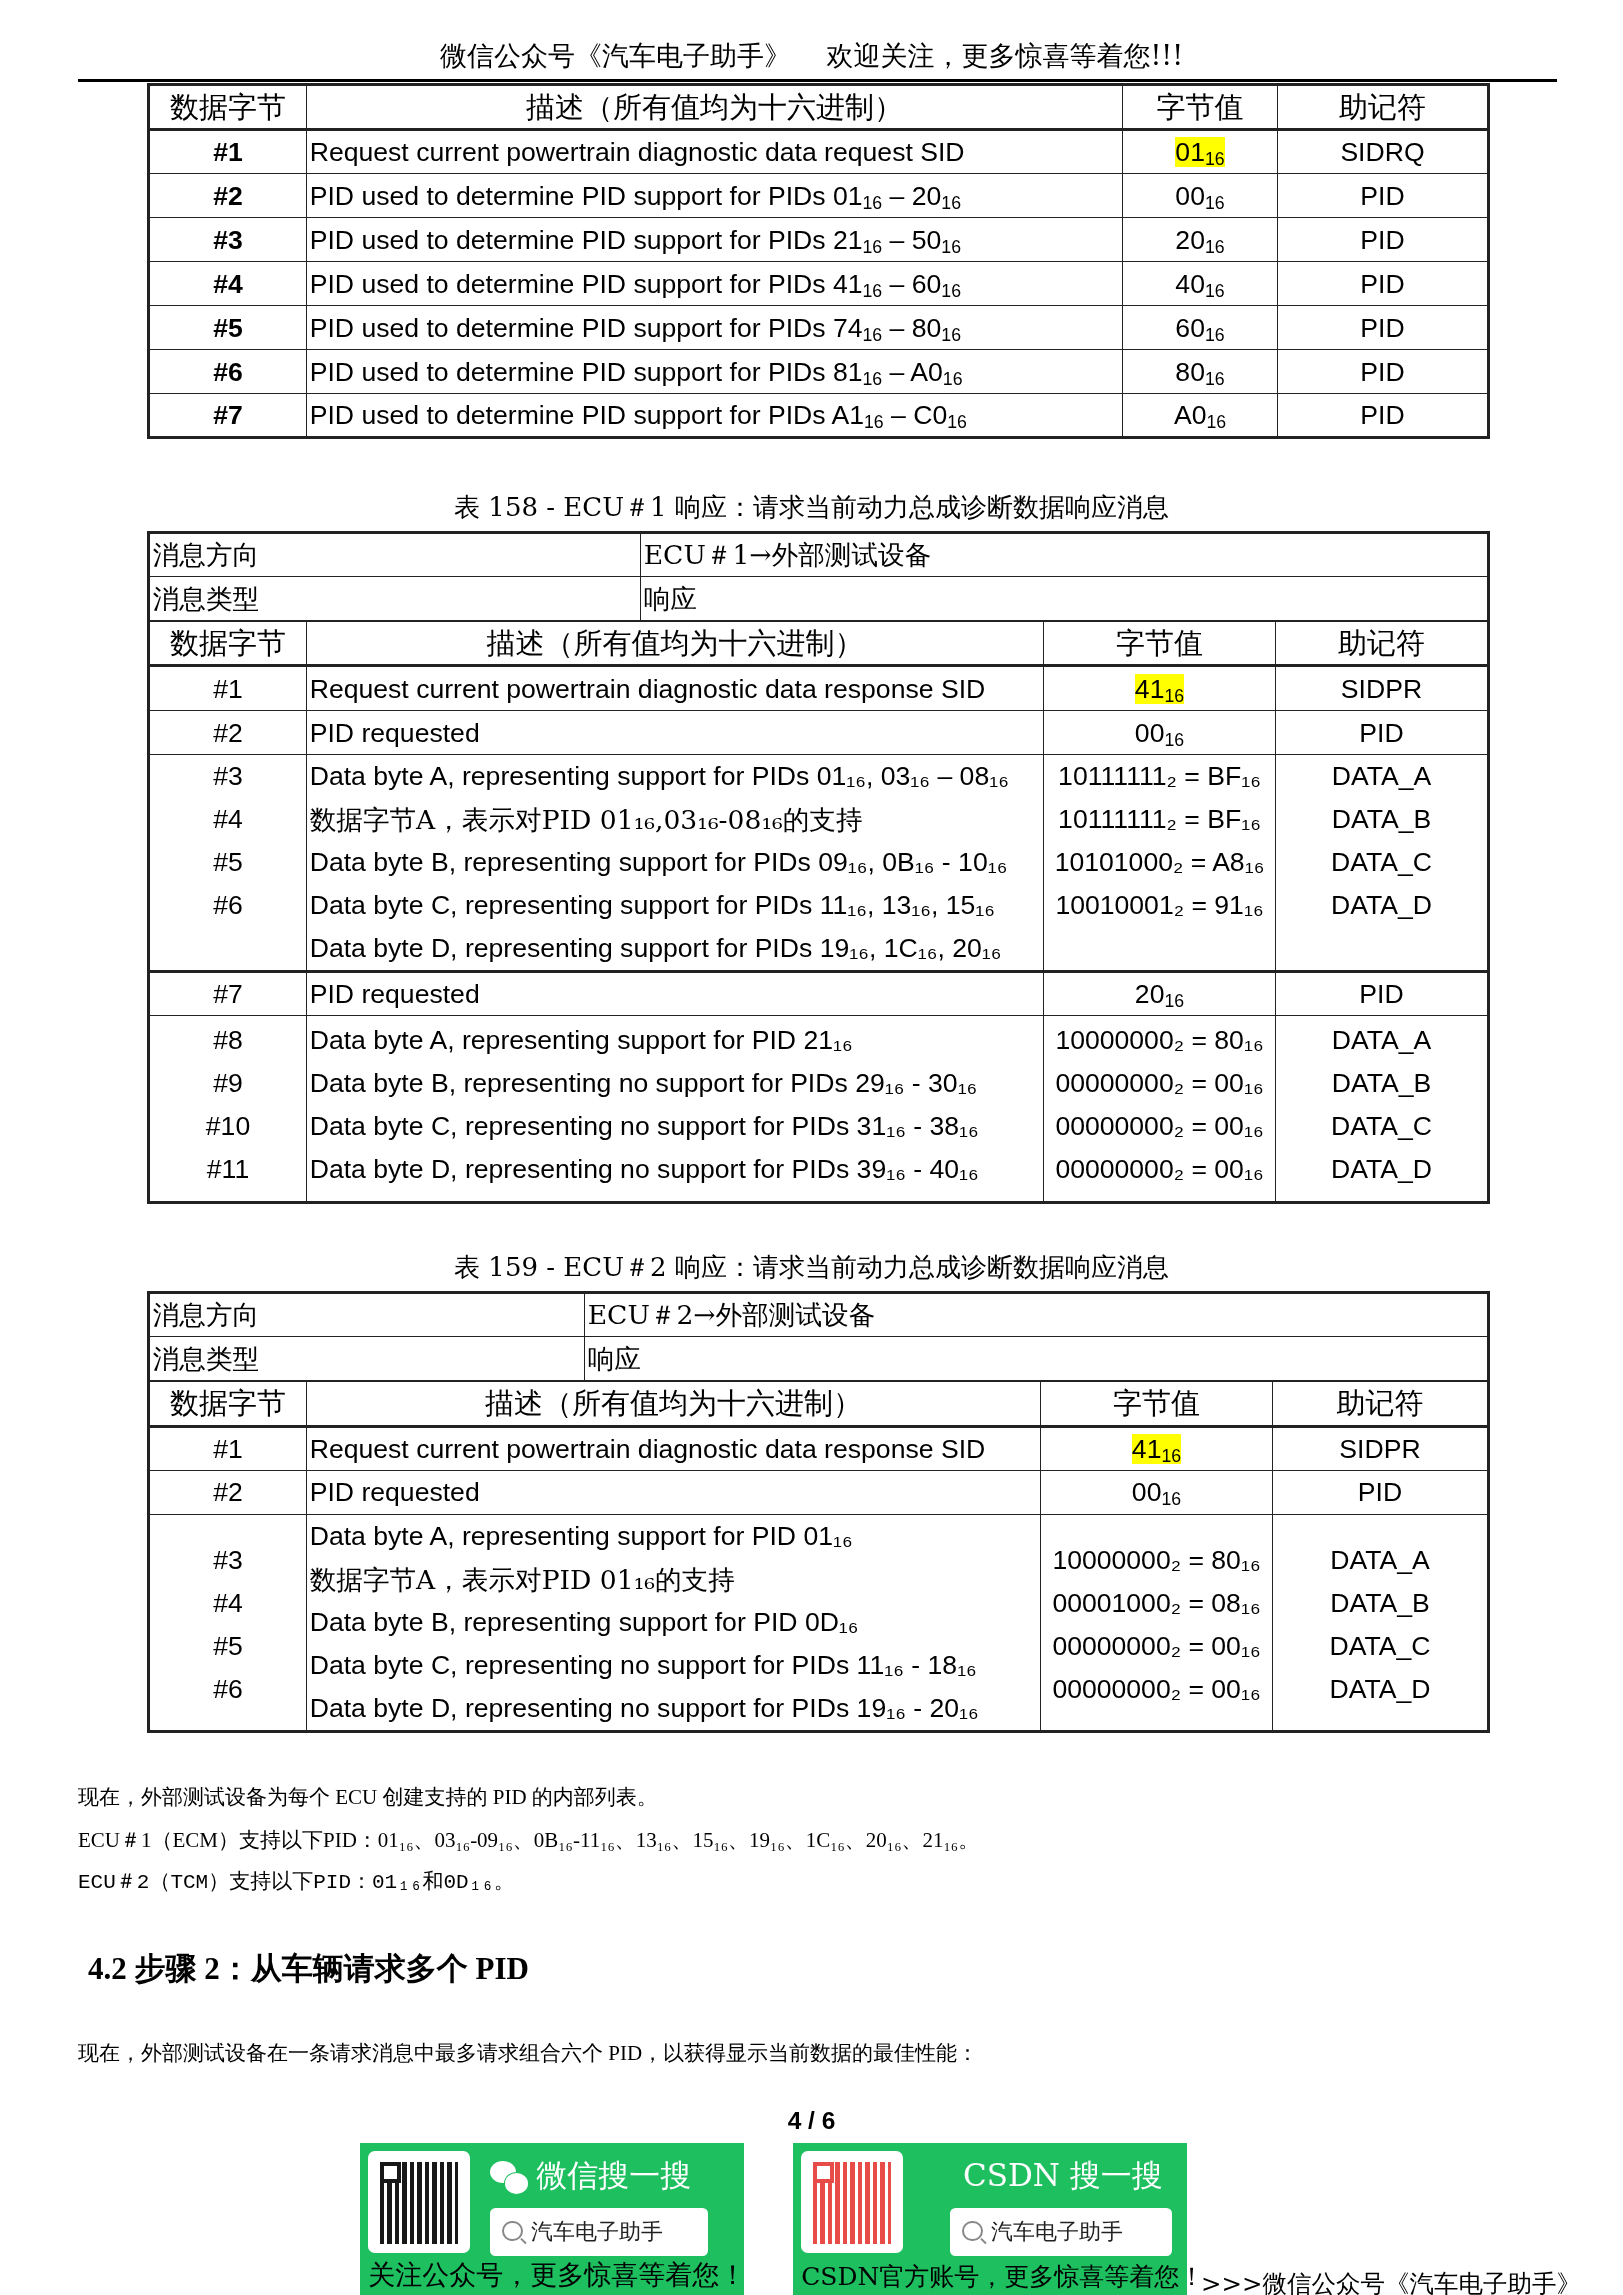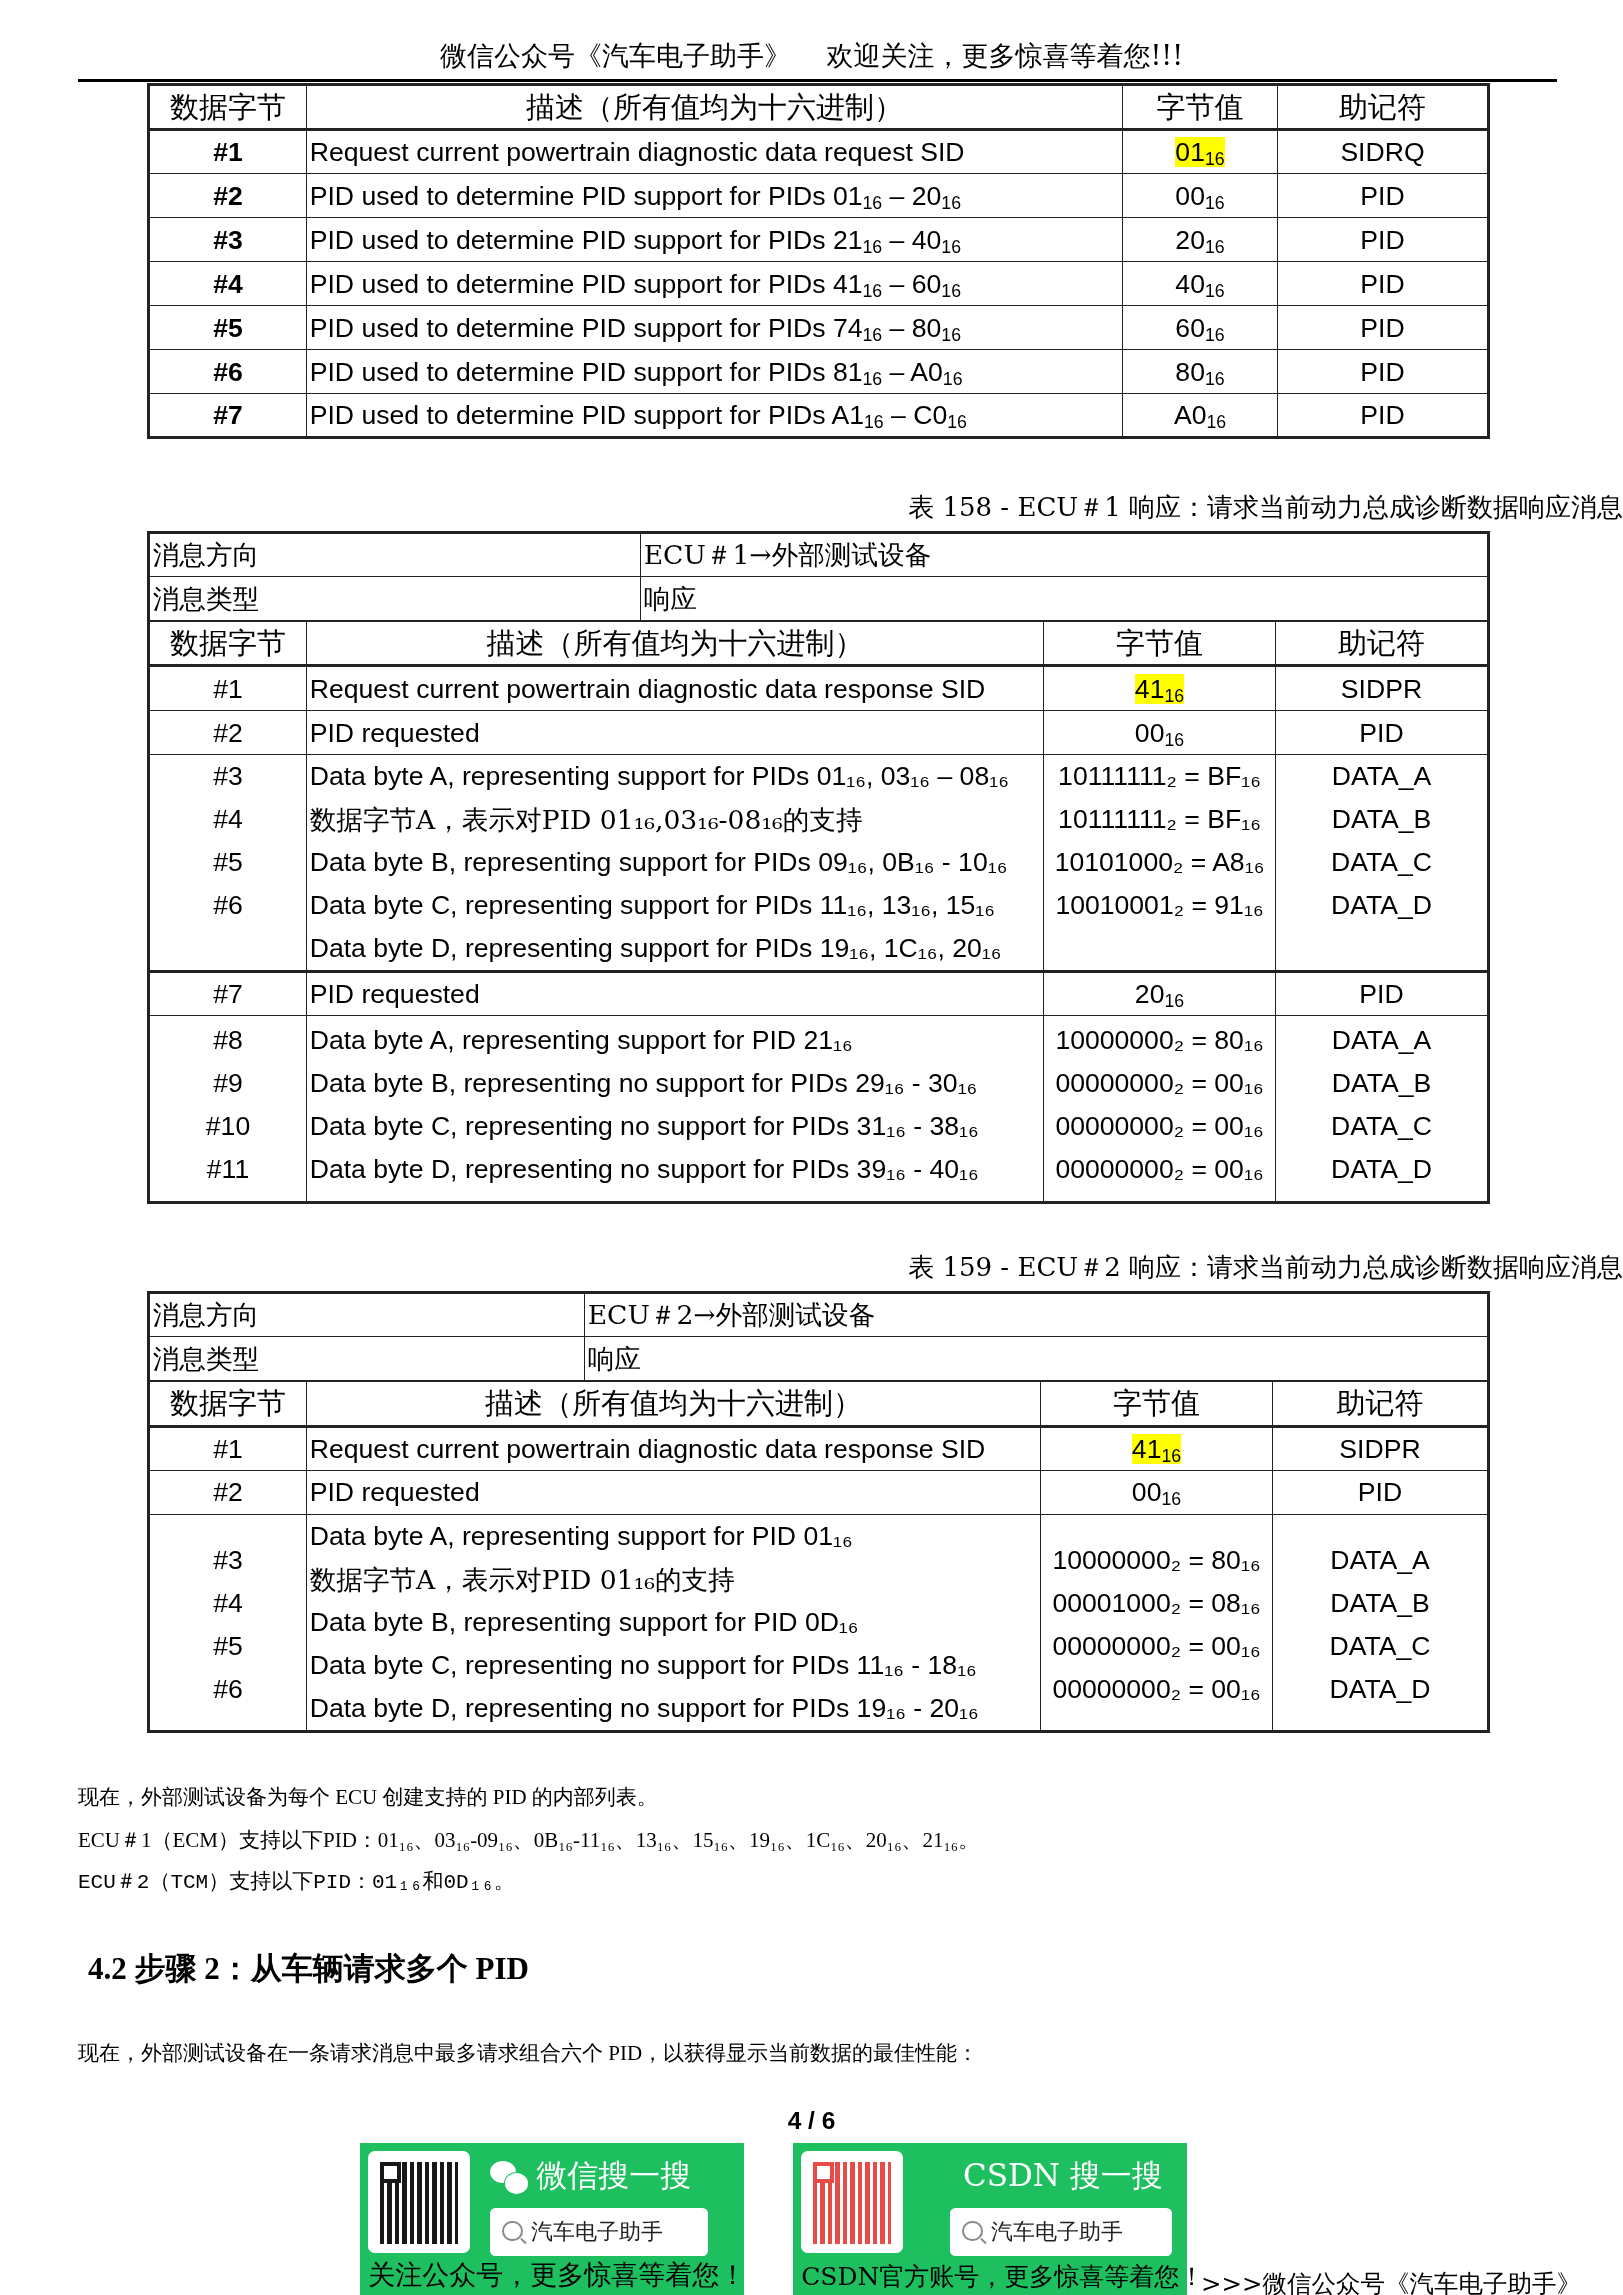--- a/index.html
+++ b/index.html
@@ -12,21 +12,21 @@
   td.c{text-align:center;}
   td.thick-b{border-bottom:3.4px solid #222;}
   td.thick-t{border-top:3.4px solid #222;}
   .cn{font-family:"DejaVu Serif","Liberation Serif",serif;}
   .hdr td{font-family:"DejaVu Serif","Liberation Serif",serif;font-size:29px;}
   .b{font-weight:bold;}
   sub{font-size:17.7px;vertical-align:-4.1px;line-height:0;}
   .hl{background:#ffff00;}
   .outer{border:3.4px solid #222;}
   .multi{line-height:43px;}
-  .caption{left:0;width:1623px;text-align:right;font-size:26px;line-height:34px;font-family:"DejaVu Serif","Liberation Serif",serif;}
+  .caption{left:0;width:1623px;text-align:center;font-size:26px;line-height:34px;font-family:"DejaVu Serif","Liberation Serif",serif;}
   .para{left:78px;font-family:"Liberation Serif","DejaVu Serif",serif;font-size:21px;line-height:41px;white-space:nowrap;}
   .h2{left:88px;font-family:"Liberation Serif","DejaVu Serif",serif;font-size:31px;font-weight:bold;line-height:41px;}
   .pageno{left:0;width:1623px;text-align:center;top:2107px;font-size:24.5px;font-weight:bold;}
   .banner{background:#1dbf5e;top:2143px;height:155px;}
   .qrbox{position:absolute;left:8.2px;top:8.2px;width:102px;height:102px;background:#fff;border-radius:6.8px;}
   .qr{position:absolute;left:12.3px;top:11px;width:78px;height:82px;
       background:repeating-linear-gradient(90deg,#000 0 4.1px,#fff 4.1px 7.5px),#000;opacity:.9;}
   .qr.red{background:repeating-linear-gradient(90deg,#e53935 0 4.1px,#fff 4.1px 7.5px);}
   .qr::before{content:"";position:absolute;left:0;top:0;width:20.5px;height:20.5px;border:4.1px solid #000;background:#fff;box-sizing:border-box;}
   .qr.red::before{border-color:#e53935;}
@@ -67,21 +67,21 @@
     <td class="c">SIDRQ</td>
   </tr>
   <tr style="height:44px">
     <td class="c b">#2</td>
     <td><span>PID used to determine PID support for PIDs 01</span><sub>16</sub><span> – 20</span><sub>16</sub></td>
     <td class="c"><span>00</span><sub>16</sub></td>
     <td class="c">PID</td>
   </tr>
   <tr style="height:44px">
     <td class="c b">#3</td>
-    <td><span>PID used to determine PID support for PIDs 21</span><sub>16</sub><span> – 40</span><sub>16</sub></td>
+    <td><span>PID used to determine PID support for PIDs 21</span><sub>16</sub><span> – 50</span><sub>16</sub></td>
     <td class="c"><span>20</span><sub>16</sub></td>
     <td class="c">PID</td>
   </tr>
   <tr style="height:44px">
     <td class="c b">#4</td>
     <td><span>PID used to determine PID support for PIDs 41</span><sub>16</sub><span> – 60</span><sub>16</sub></td>
     <td class="c"><span>40</span><sub>16</sub></td>
     <td class="c">PID</td>
   </tr>
   <tr style="height:44px">

